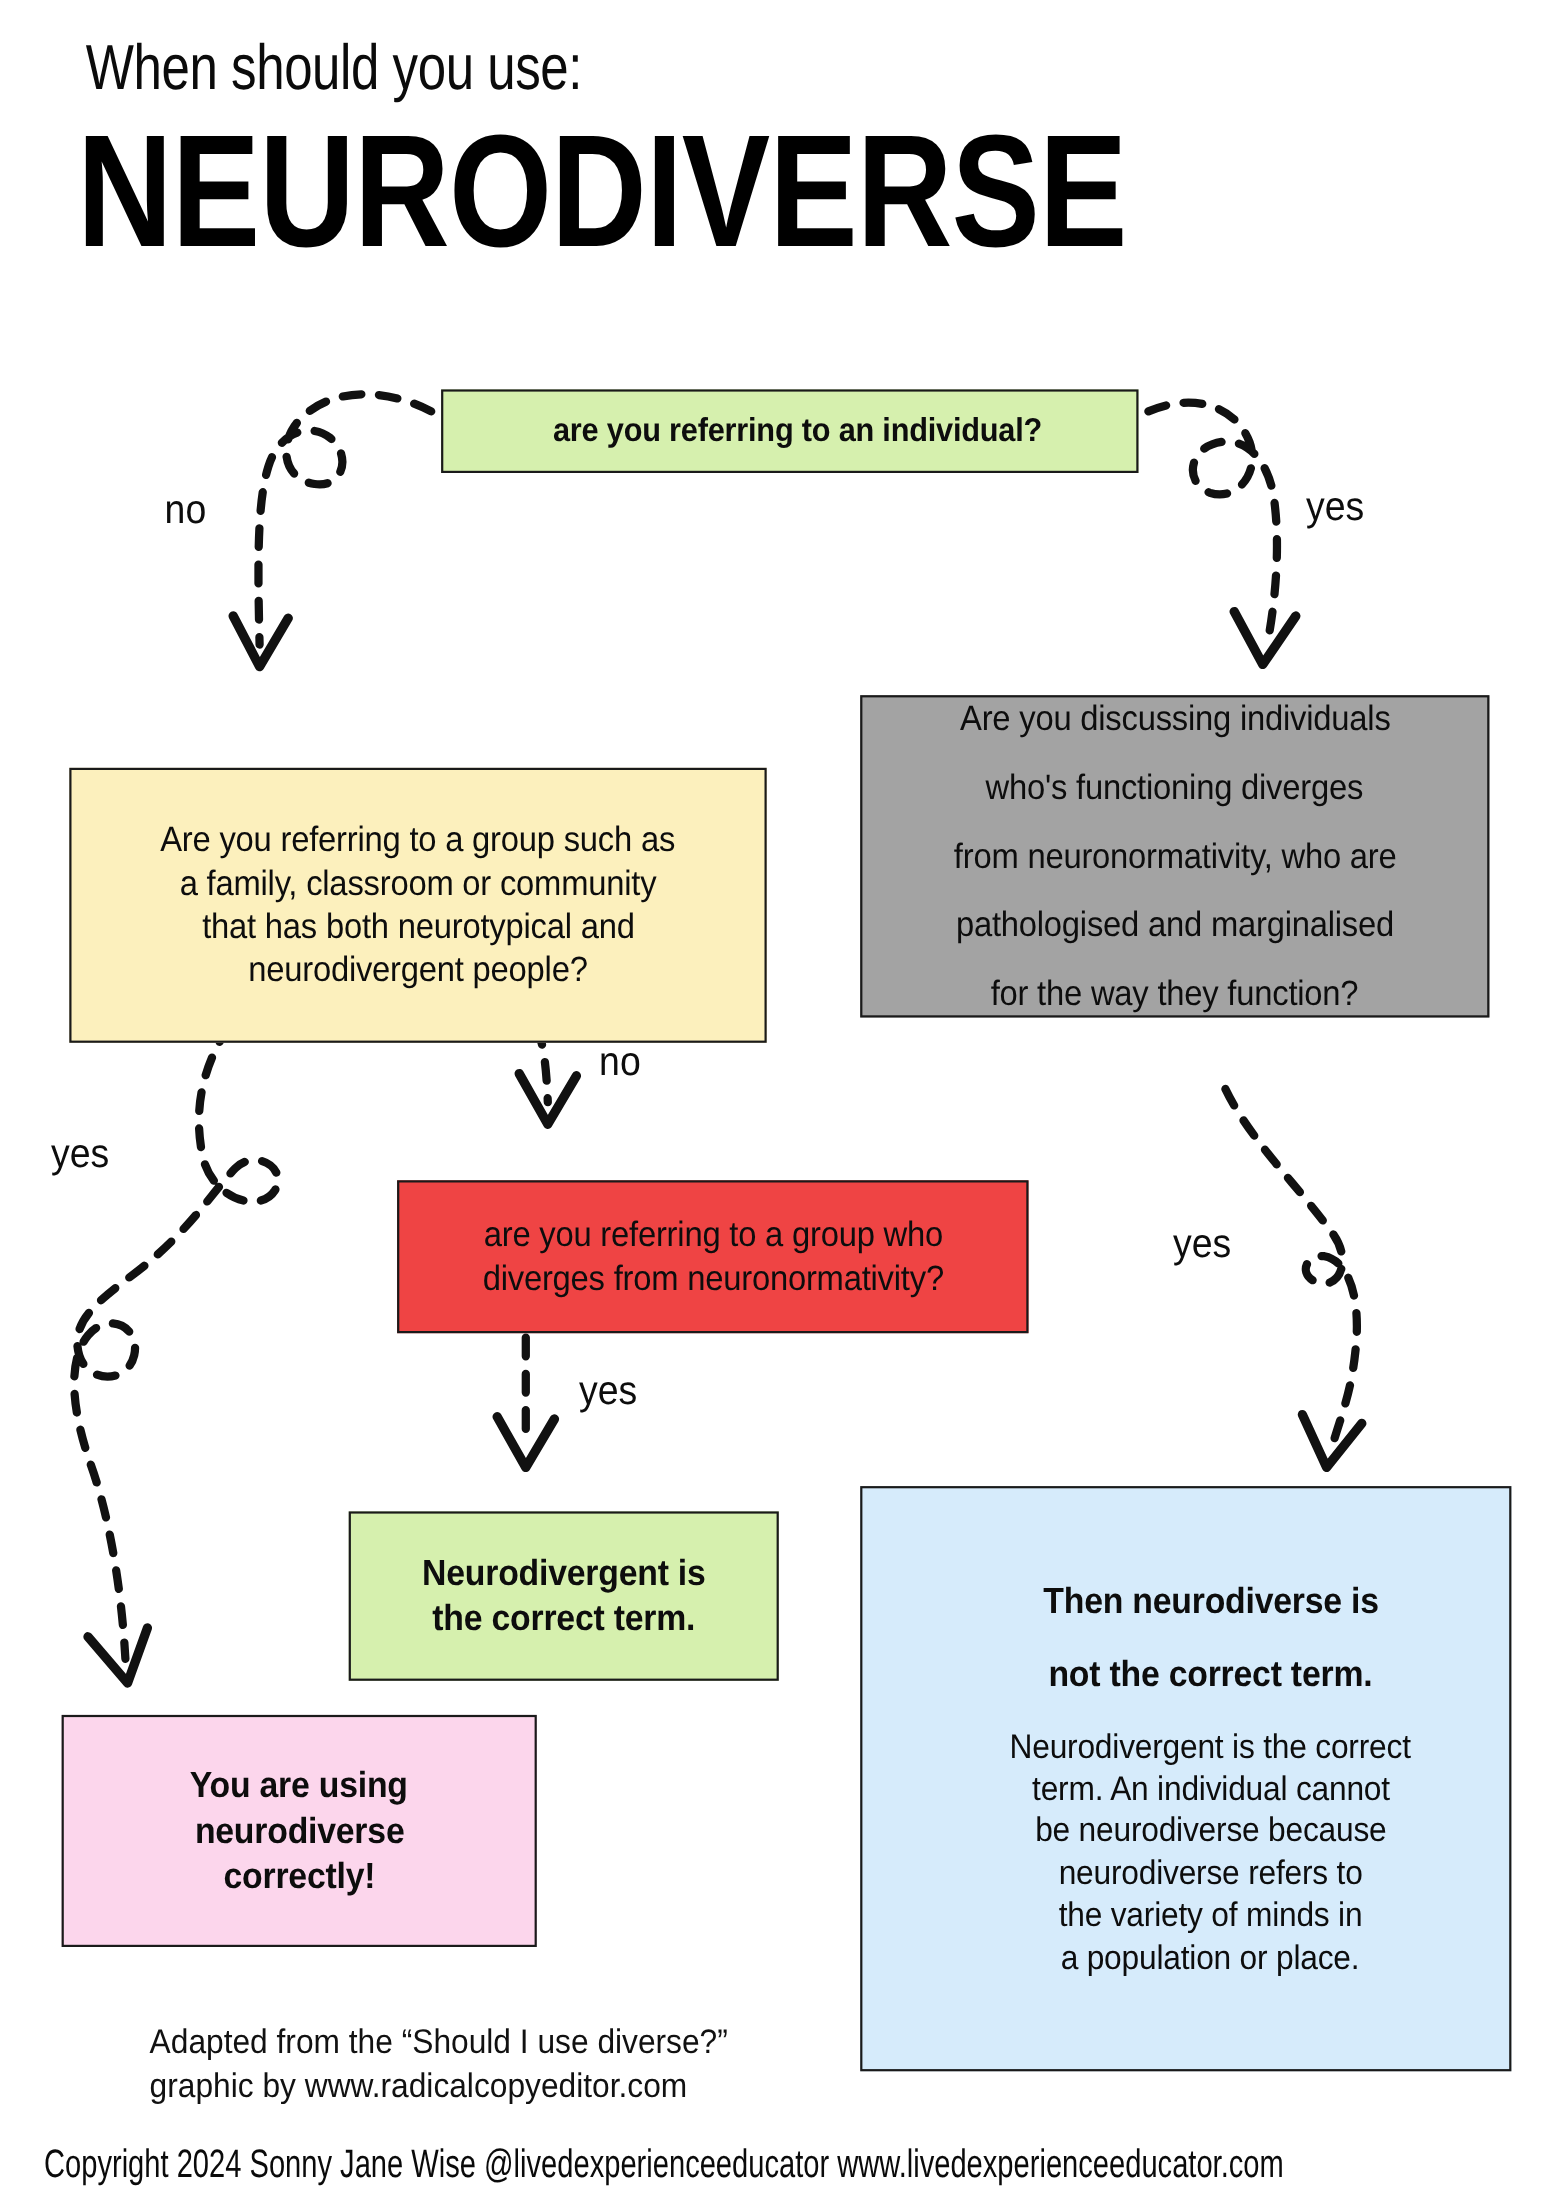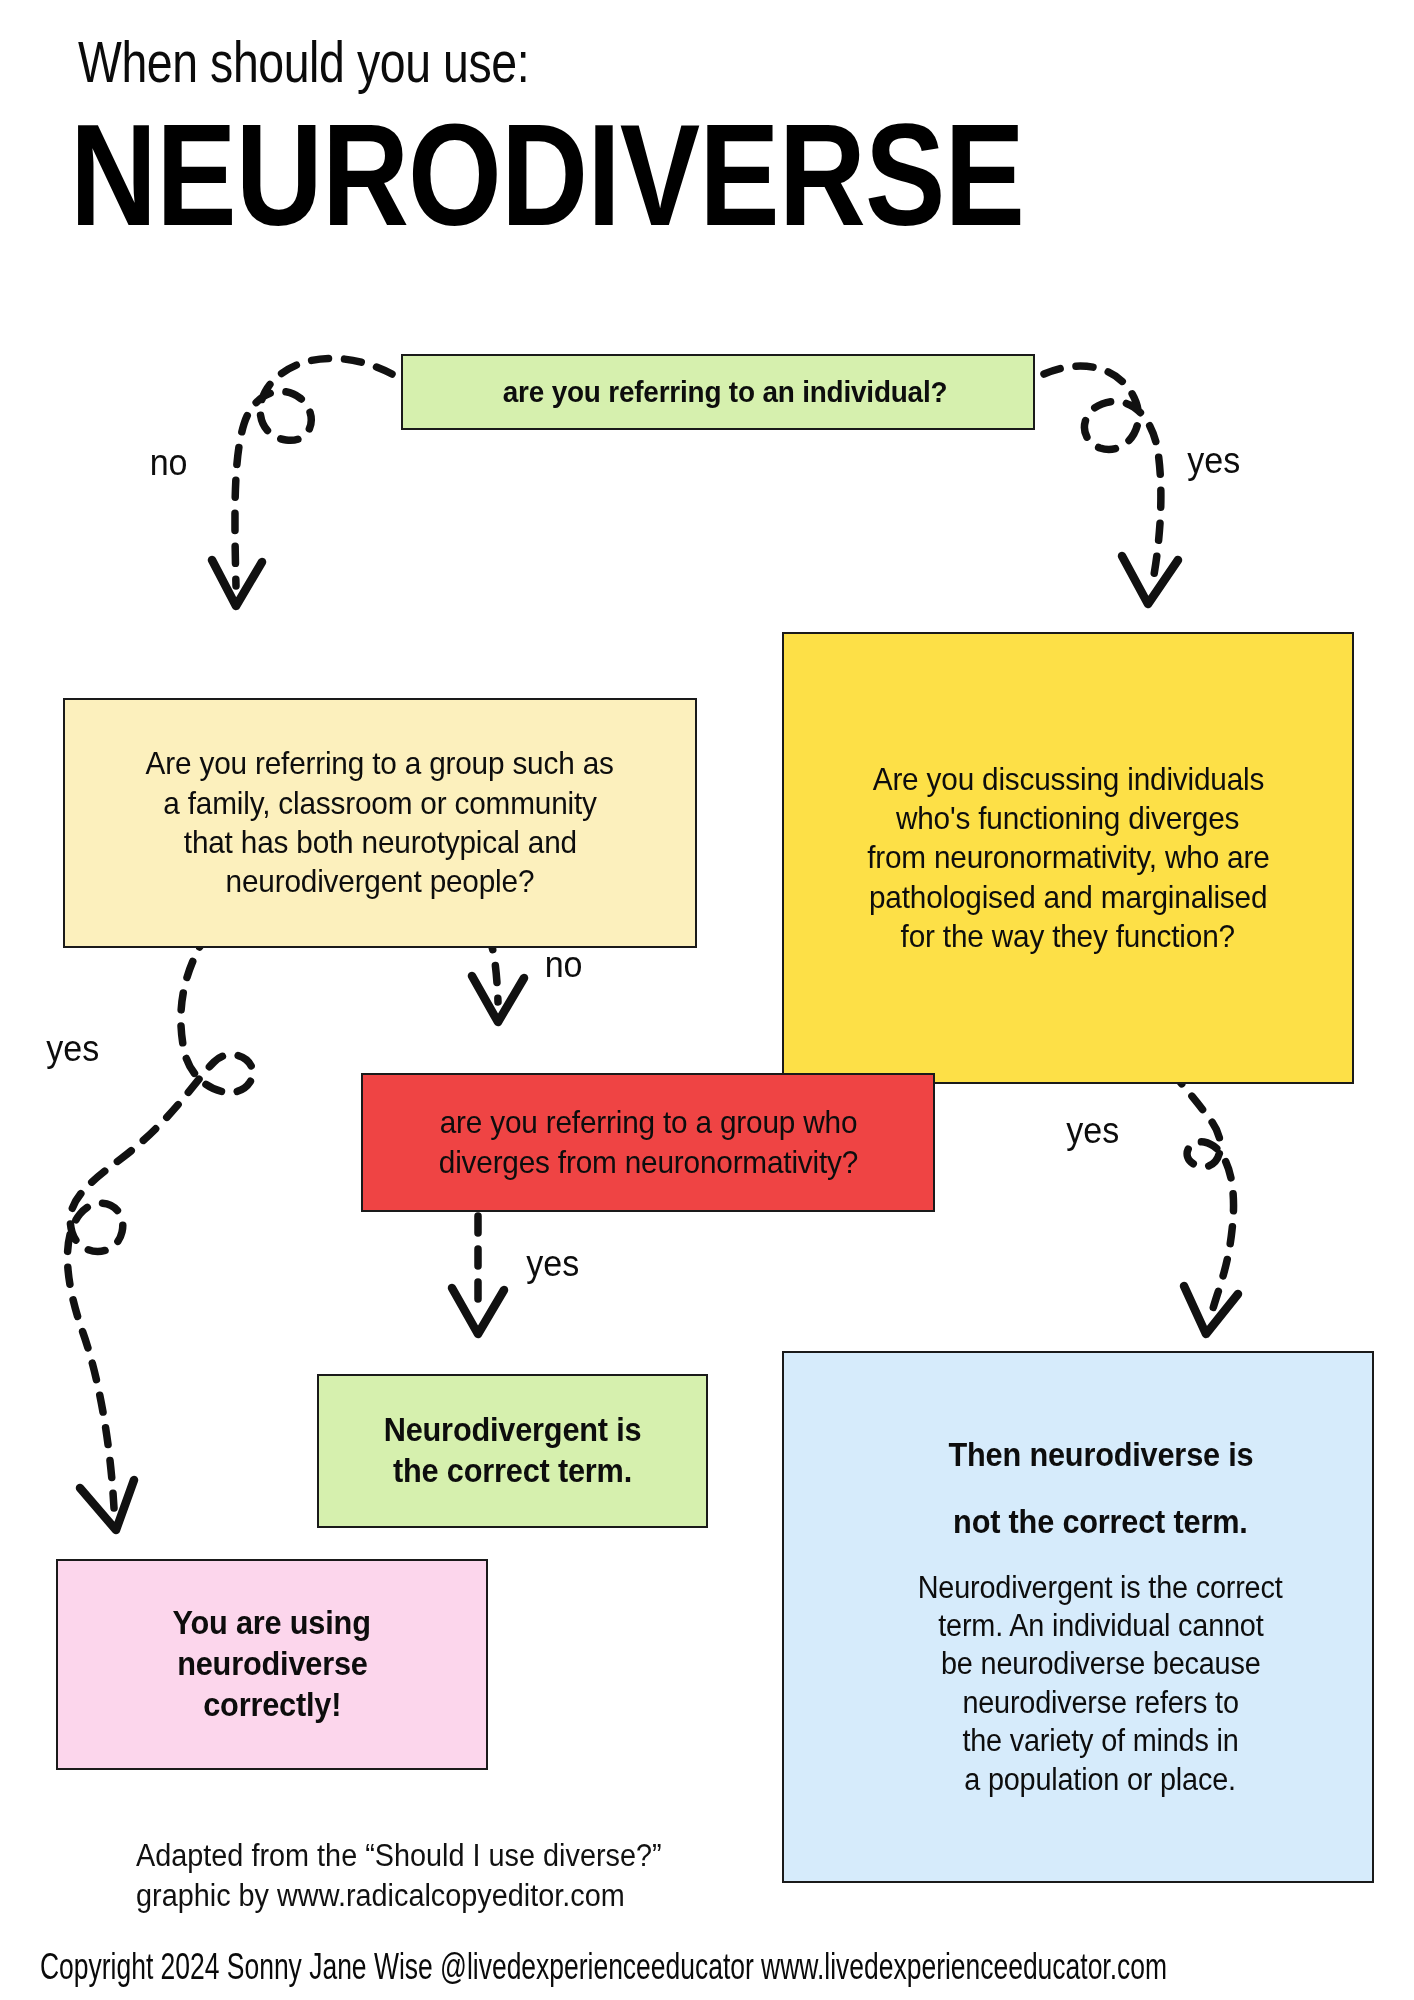--- a/index.html
+++ b/index.html
@@ -82,21 +82,21 @@
   }
   .r-body {
     font-weight: 400;
     font-size: 31px;
     line-height: 1.24;
     letter-spacing: -0.2px;
   }
 
   #box-q1 { left: 401px; top: 354px;  width: 634px; height: 76px;  background: #d6f0ae; padding-left: 14px; }
   #box-q2 { left: 63px;  top: 654px;  width: 634px; height: 250px; background: #fcf0bd; margin-top: 44px; }
-  #box-q3 { left: 782px; top: 632px;  width: 572px; height: 452px; background: #fde047; }
+  #box-q3 { left: 782px; top: 632px;  width: 572px; height: 293px; background: #a3a3a3; justify-content: space-between; }
   #box-q4 { left: 361px; top: 1073px; width: 574px; height: 139px; background: #ef4444; }
   #box-r1 { left: 317px; top: 1374px; width: 391px; height: 154px; background: #d6f0ae; }
   #box-r2 { left: 56px;  top: 1559px; width: 432px; height: 211px; background: #fcd6ec; }
   #box-r3 { left: 782px; top: 1351px; width: 592px; height: 532px; background: #d6ebfb; padding-left: 45px; }
 
   #box-r3 .r-bold { margin-bottom: 26px; }
 
   
   .edge-label {
     position: absolute;

